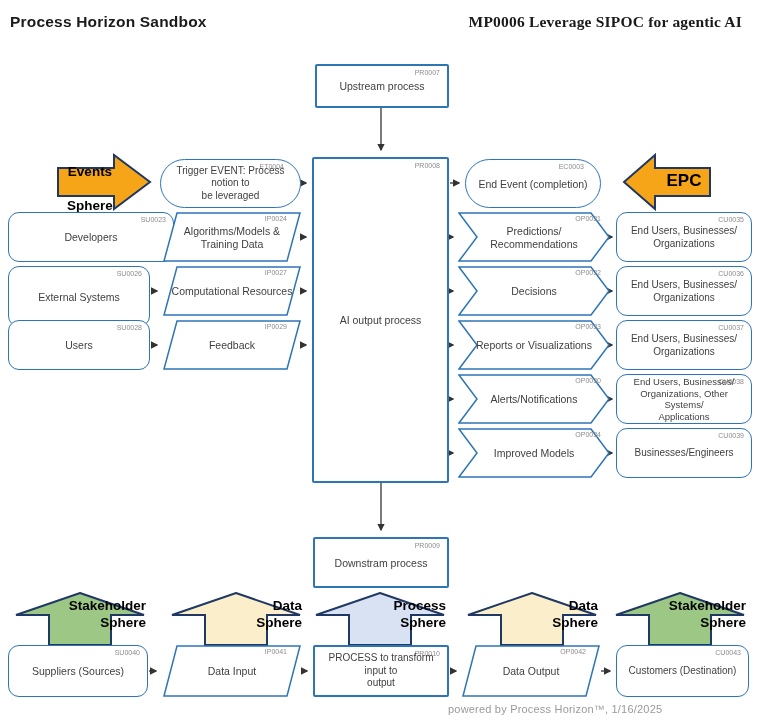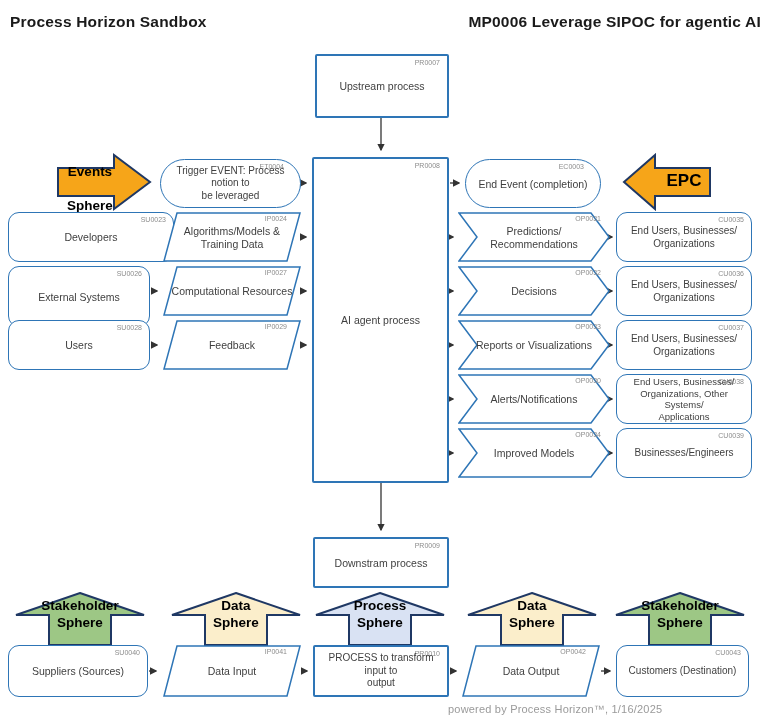--- a/index.html
+++ b/index.html
@@ -13,35 +13,35 @@
   .label{position:absolute;left:0;right:0;top:50%;transform:translateY(-50%);
          text-align:center;font-size:10.5px;line-height:12.5px;color:#3f3f3f;
          white-space:pre-line;padding:0 6px;}
   .code{position:absolute;top:3px;right:7px;font-size:7px;color:#8c8c8c;}
   .pgram .code{right:14px;}
   .chevron .code{right:9px;}
   .shape-svg{position:absolute;left:0;top:0;width:100%;height:100%;}
   .shape-svg polygon{fill:#fff;stroke:#2E75B6;stroke-width:1.5;}
   .arrow-svg{position:absolute;left:0;top:0;width:100%;height:100%;}
   .arrow-svg polygon{stroke:#1F3864;stroke-width:2;stroke-linejoin:miter;}
-  .sphere-label{position:absolute;left:0;right:0;top:5px;text-align:center;
+  .sphere-label{position:absolute;left:0;right:0;top:5px;text-align:right;
          font-weight:bold;font-size:13.5px;line-height:17px;color:#000;white-space:pre-line;}
   .h-arrow-label{position:absolute;font-weight:bold;font-size:13.5px;line-height:17px;
          color:#000;text-align:center;white-space:pre-line;}
   #connectors{position:absolute;left:0;top:0;pointer-events:none;}
   #connectors line{stroke:#333;stroke-width:1.3;}
   .footer{position:absolute;font-size:11px;color:#9a9a9a;letter-spacing:.2px;}
 </style>
 </head>
 <body>
 
 <div id="canvas">
 
   <div class="title" style="left:10px;top:13px;">Process Horizon Sandbox</div>
-  <div class="title" style="right:1px;top:13px;">MP0006 Leverage SIPOC for agentic AI</div>
+  <div class="title" style="right:20px;top:13px;font-family:Liberation Serif, serif;">MP0006 Leverage SIPOC for agentic AI</div>
 
   <svg id="connectors" width="762" height="723">
     <defs>
       <marker id="ah" markerWidth="6" markerHeight="6" refX="5" refY="3" orient="auto">
         <path d="M0,0 L6,3 L0,6 z" fill="#333"></path>
       </marker>
     </defs>
     <line x1="381" y1="105" x2="381" y2="150" marker-end="url(#ah)"></line>
     <line x1="381" y1="483" x2="381" y2="530" marker-end="url(#ah)"></line>
     <line x1="302" y1="183" x2="306" y2="183" marker-end="url(#ah)"></line>
@@ -61,28 +61,28 @@
     <line x1="610" y1="291" x2="612" y2="291" marker-end="url(#ah)"></line>
     <line x1="610" y1="345" x2="612" y2="345" marker-end="url(#ah)"></line>
     <line x1="610" y1="399" x2="612" y2="399" marker-end="url(#ah)"></line>
     <line x1="610" y1="453" x2="612" y2="453" marker-end="url(#ah)"></line>
     <line x1="149" y1="671" x2="156" y2="671" marker-end="url(#ah)"></line>
     <line x1="302" y1="671" x2="307" y2="671" marker-end="url(#ah)"></line>
     <line x1="450" y1="671" x2="456" y2="671" marker-end="url(#ah)"></line>
     <line x1="601" y1="671" x2="610" y2="671" marker-end="url(#ah)"></line>
   </svg>
 
-  <div class="node rect" style="left:315px;top:54px;width:134px;height:64px">
+  <div class="node rect" style="left:315px;top:64px;width:134px;height:44px">
     <span class="code">PR0007</span>
     <span class="label">Upstream process</span>
   </div>
 
   <div class="node rect" style="left:312px;top:157px;width:137px;height:326px">
     <span class="code">PR0008</span>
-    <span class="label">AI agent process</span>
+    <span class="label">AI output process</span>
   </div>
 
   <div class="node rect" style="left:313px;top:537px;width:136px;height:51px">
     <span class="code">PR0009</span>
     <span class="label">Downstram process</span>
   </div>
 
   <div class="node stadium" style="left:160px;top:159px;width:141px;height:49px">
     <span class="code" style="right:16px">ET0004</span>
     <span class="label" style="font-size:10px">Trigger EVENT: Process notion to

